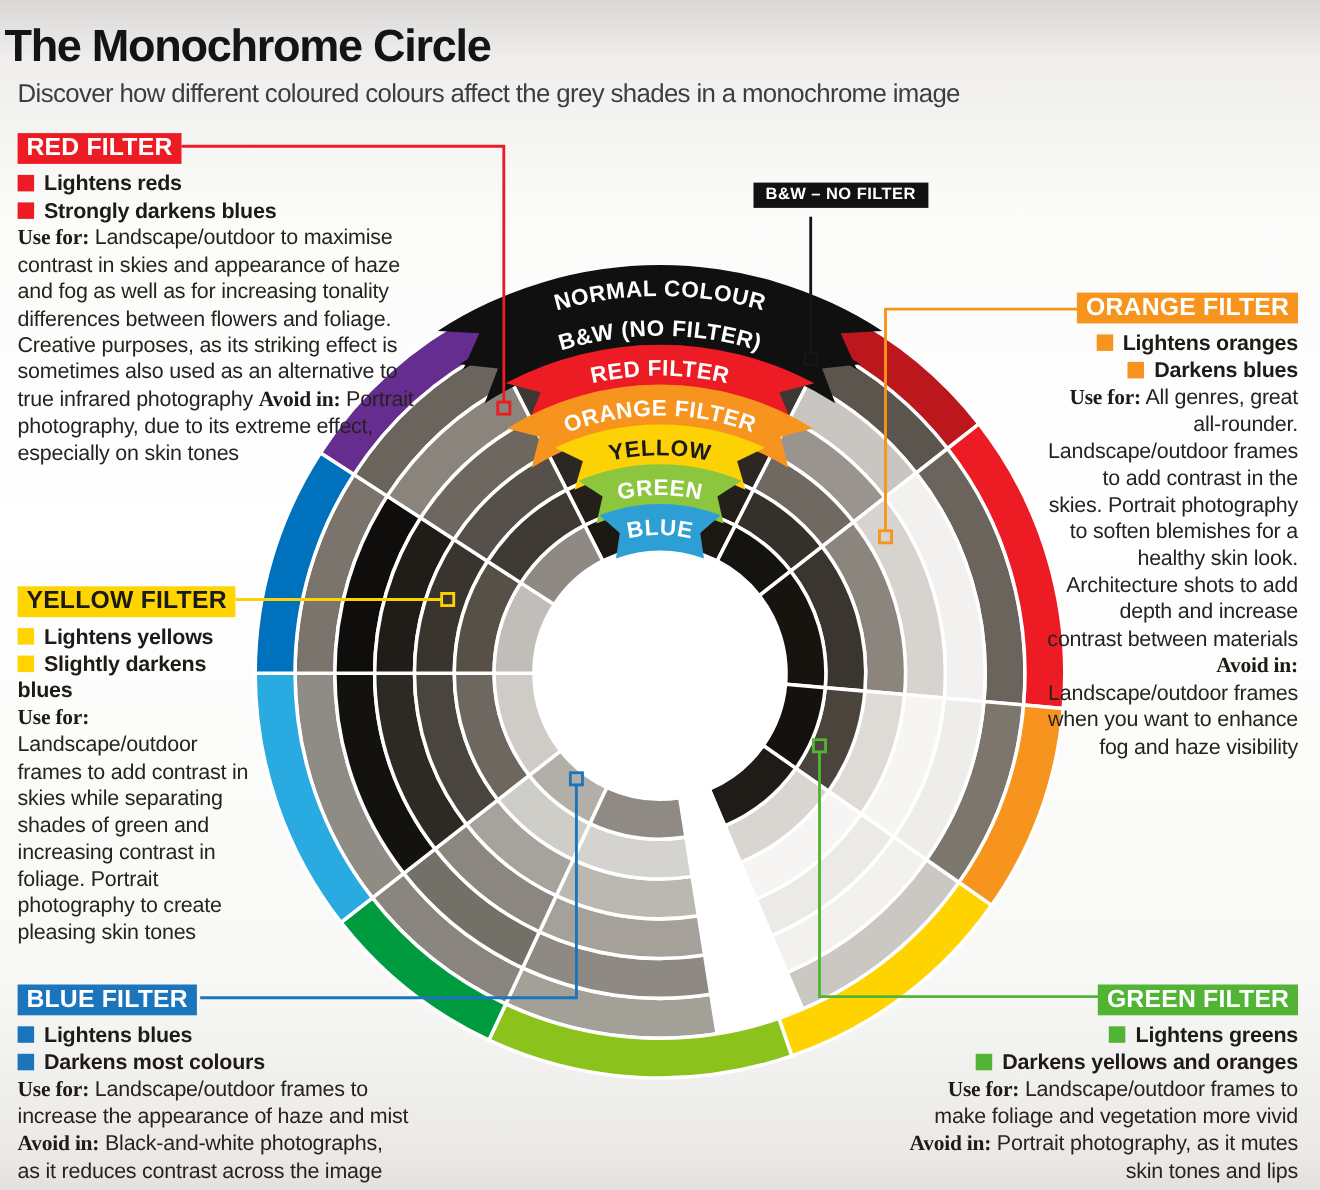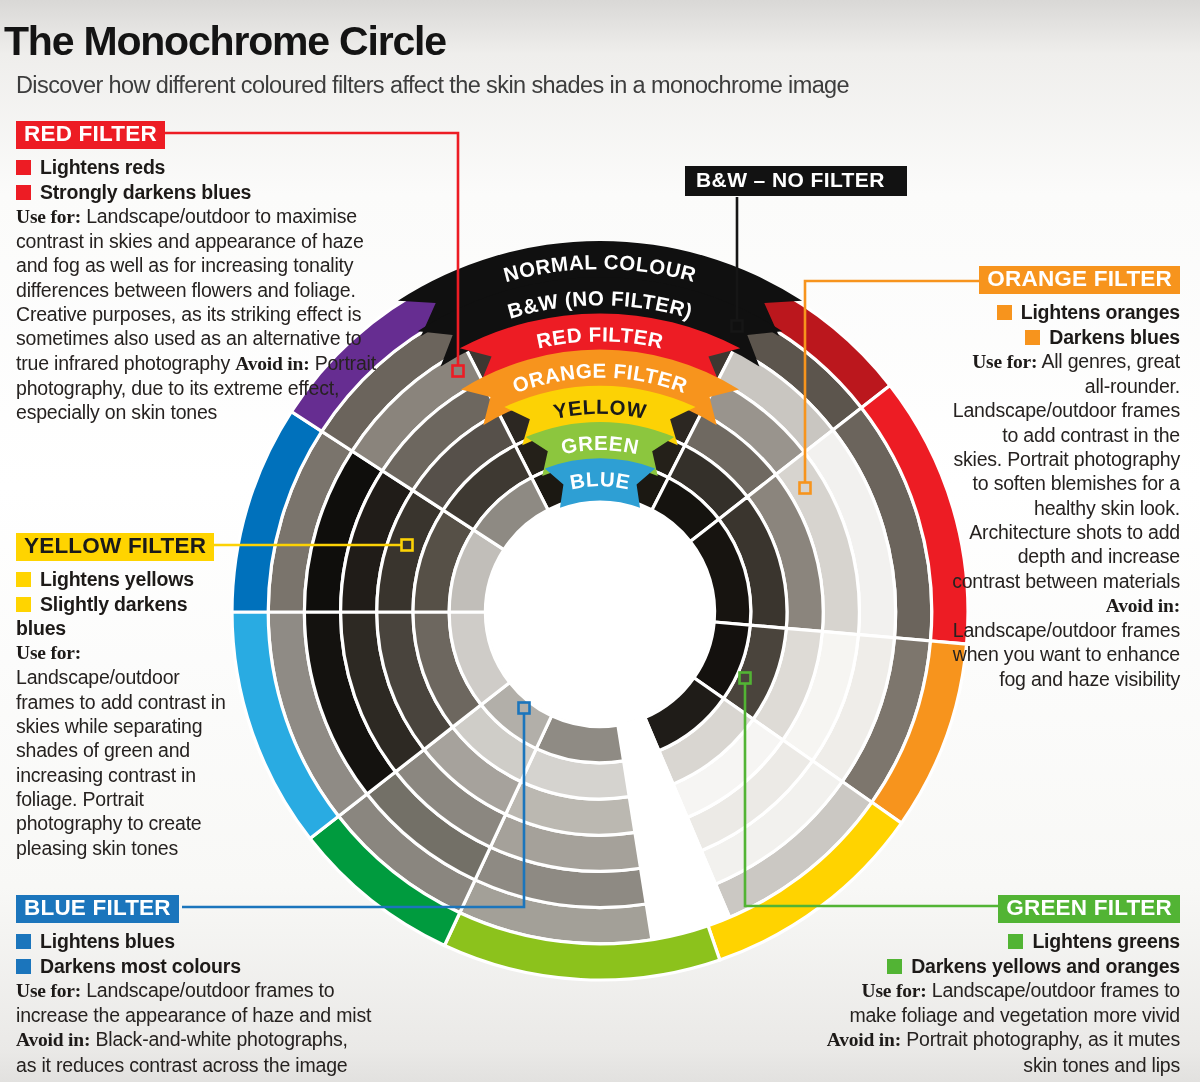--- a/index.html
+++ b/index.html
@@ -22,22 +22,22 @@
   .blk-header{
     display:inline-block;font-size:22.5px;font-weight:700;letter-spacing:0.2px;
     padding:1px 8px 3px 8px;margin-bottom:6px;white-space:nowrap;
   }
   .bullet-line{font-weight:700;color:#1d1a18;}
   .sq{display:inline-block;width:15px;height:15px;vertical-align:-1px;margin-right:9px;}
   .block.right .sq{margin-right:9px;}
   .body-text{margin:0;}
   .body-text b{color:#1d1a18;font-family:Liberation Serif, serif;}
   .bw-box{
-    position:absolute;font-size:21px;font-weight:700;letter-spacing:0.4px;
-    padding:2px 22px 4px 11px;white-space:nowrap;
+    position:absolute;font-size:15px;font-weight:700;letter-spacing:0.4px;
+    padding:2px 11px 4px 11px;white-space:nowrap;
   }
 </style>
 </head>
 <body>
 
 <div id="canvas">
   <svg id="wheel" width="1200" height="1082" viewBox="0 0 1200 1082">
       <path d="M449.3659521864183 316.36403527429957 A331.8 331.8 0 0 1 750.6340478135816 316.3640352742995 L734.19959172301 348.61847144991845 A295.6 295.6 0 0 0 465.8004082769899 348.61847144991845 Z" fill="#474039" stroke="#ffffff" stroke-width="3.2"></path>
       <path d="M465.8004082769899 348.61847144991845 A295.6 295.6 0 0 1 734.19959172301 348.61847144991845 L717.7651356324384 380.8729076255373 A259.40000000000003 259.40000000000003 0 0 0 482.2348643675615 380.8729076255373 Z" fill="#3d3731" stroke="#ffffff" stroke-width="3.2"></path>
       <path d="M482.23486436756156 380.87290762553744 A259.4 259.4 0 0 1 717.7651356324384 380.8729076255374 L701.3306795418669 413.12734380115626 A223.2 223.2 0 0 0 498.66932045813314 413.1273438011563 Z" fill="#342f29" stroke="#ffffff" stroke-width="3.2"></path>
@@ -143,21 +143,21 @@
       <polyline points="983,281 805,281 805,482" fill="none" stroke="#f7941d" stroke-width="2.6"></polyline>
       <rect x="799.5" y="482.5" width="11" height="11" fill="none" stroke="#f7941d" stroke-width="2.6"></rect>
       <polyline points="214,545 401,545" fill="none" stroke="#fcd205" stroke-width="2.6"></polyline>
       <rect x="401.5" y="539.5" width="11" height="11" fill="none" stroke="#fcd205" stroke-width="2.6"></rect>
       <polyline points="182,907 524,907 524,714" fill="none" stroke="#1b75bc" stroke-width="2.6"></polyline>
       <rect x="518.5" y="702.5" width="11" height="11" fill="none" stroke="#1b75bc" stroke-width="2.6"></rect>
       <polyline points="1001,906 745,906 745,684" fill="none" stroke="#52b434" stroke-width="2.6"></polyline>
       <rect x="739.5" y="672.5" width="11" height="11" fill="none" stroke="#52b434" stroke-width="2.6"></rect>
     </svg>
   <div class="page-title">The Monochrome Circle</div>
-  <div class="page-subtitle">Discover how different coloured filters affect the skin shades in a monochrome image</div>
+  <div class="page-subtitle">Discover how different coloured colours affect the grey shades in a monochrome image</div>
   <div class="bw-box" style="left: 685px; top: 166px; background: rgb(18, 18, 18); color: rgb(255, 255, 255);">B&amp;W – NO FILTER</div>
   <div id="blocks">
       <div class="block" style="top: 121px; width: 372px; left: 16px;"><div class="blk-header" style="background: rgb(237, 28, 36); color: rgb(255, 255, 255);">RED FILTER</div><br><div class="bullet-line"><span class="sq" style="background: rgb(237, 28, 36);"></span><span>Lightens reds</span></div><div class="bullet-line"><span class="sq" style="background: rgb(237, 28, 36);"></span><span>Strongly darkens blues</span></div><span class="body-text"><b>Use for:</b> <span> Landscape/outdoor to maximise contrast in skies and appearance of haze and fog as well as for increasing tonality differences between flowers and foliage. Creative purposes, as its striking effect is sometimes also used as an alternative to true infrared photography</span></span> <span class="body-text"><b>Avoid in:</b> <span> Portrait photography, due to its extreme effect, especially on skin tones</span></span> </div>
       <div class="block right" style="top: 266px; width: 230px; right: 20px;"><div class="blk-header" style="background: rgb(247, 148, 29); color: rgb(255, 255, 255);">ORANGE FILTER</div><br><div class="bullet-line"><span class="sq" style="background: rgb(247, 148, 29);"></span><span>Lightens oranges</span></div><div class="bullet-line"><span class="sq" style="background: rgb(247, 148, 29);"></span><span>Darkens blues</span></div><span class="body-text"><b>Use for:</b> <span> All genres, great all-rounder. Landscape/outdoor frames to add contrast in the skies. Portrait photography to soften blemishes for a healthy skin look. Architecture shots to add depth and increase contrast between materials</span></span> <span class="body-text"><b>Avoid in:</b> <span> Landscape/outdoor frames when you want to enhance fog and haze visibility</span></span> </div>
       <div class="block" style="top: 533px; width: 216px; left: 16px;"><div class="blk-header" style="background: rgb(255, 212, 0); color: rgb(26, 26, 26);">YELLOW FILTER</div><br><div class="bullet-line"><span class="sq" style="background: rgb(255, 212, 0);"></span><span>Lightens yellows</span></div><div class="bullet-line"><span class="sq" style="background: rgb(255, 212, 0);"></span><span>Slightly darkens blues</span></div><span class="body-text"><b>Use for:</b> <span> Landscape/outdoor frames to add contrast in skies while separating shades of green and increasing contrast in foliage. Portrait photography to create pleasing skin tones</span></span> </div>
       <div class="block" style="top: 895px; width: 356px; left: 16px;"><div class="blk-header" style="background: rgb(27, 117, 188); color: rgb(255, 255, 255);">BLUE FILTER</div><br><div class="bullet-line"><span class="sq" style="background: rgb(27, 117, 188);"></span><span>Lightens blues</span></div><div class="bullet-line"><span class="sq" style="background: rgb(27, 117, 188);"></span><span>Darkens most colours</span></div><span class="body-text"><b>Use for:</b> <span> Landscape/outdoor frames to increase the appearance of haze and mist</span></span> <span class="body-text"><b>Avoid in:</b> <span> Black-and-white photographs, as it reduces contrast across the image</span></span> </div>
       <div class="block right" style="top: 895px; width: 368px; right: 20px;"><div class="blk-header" style="background: rgb(82, 180, 52); color: rgb(255, 255, 255);">GREEN FILTER</div><br><div class="bullet-line"><span class="sq" style="background: rgb(82, 180, 52);"></span><span>Lightens greens</span></div><div class="bullet-line"><span class="sq" style="background: rgb(82, 180, 52);"></span><span>Darkens yellows and oranges</span></div><span class="body-text"><b>Use for:</b> <span> Landscape/outdoor frames to make foliage and vegetation more vivid</span></span> <span class="body-text"><b>Avoid in:</b> <span> Portrait photography, as it mutes skin tones and lips</span></span> </div>
     </div>
 </div>
 

